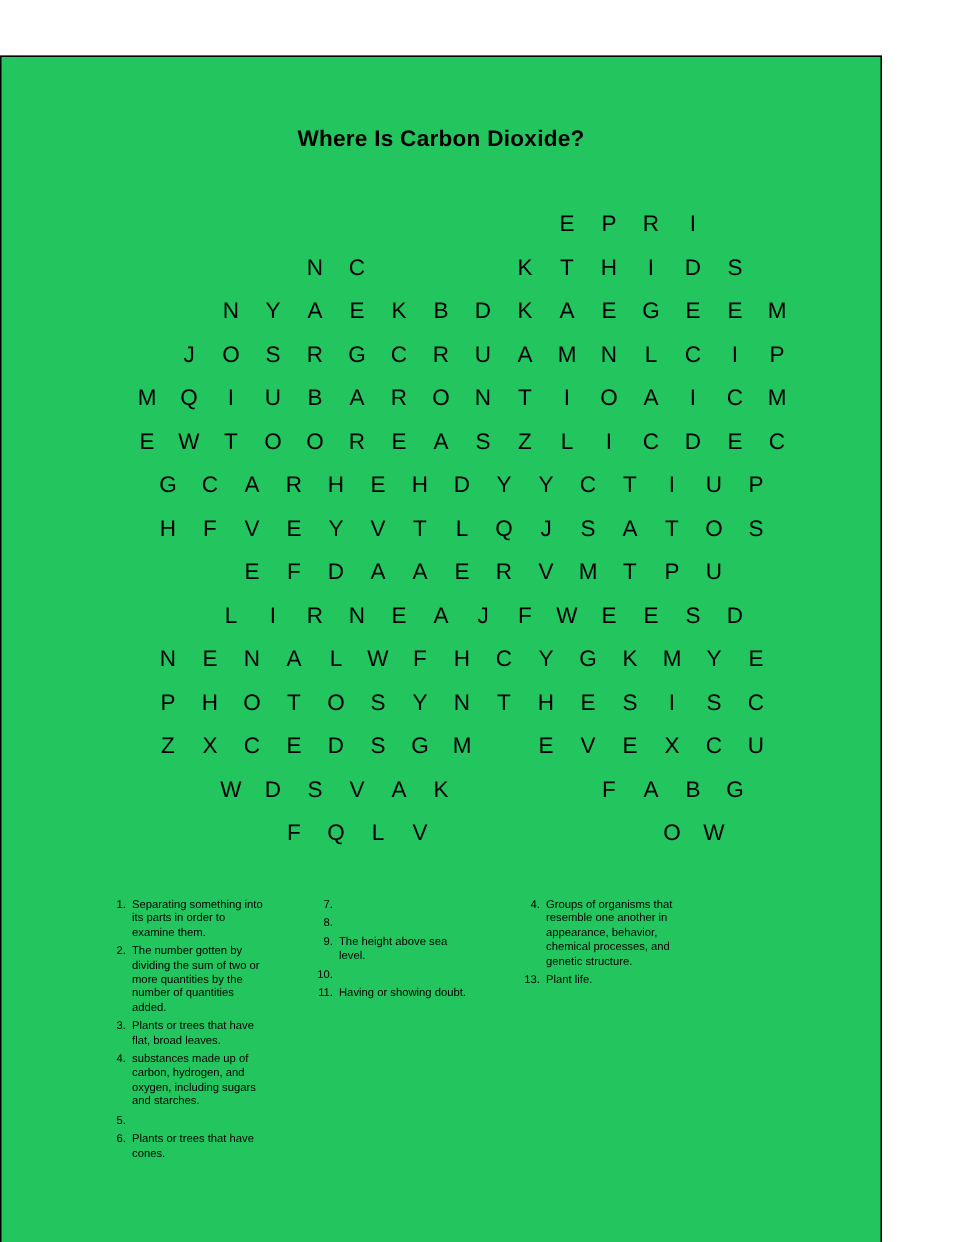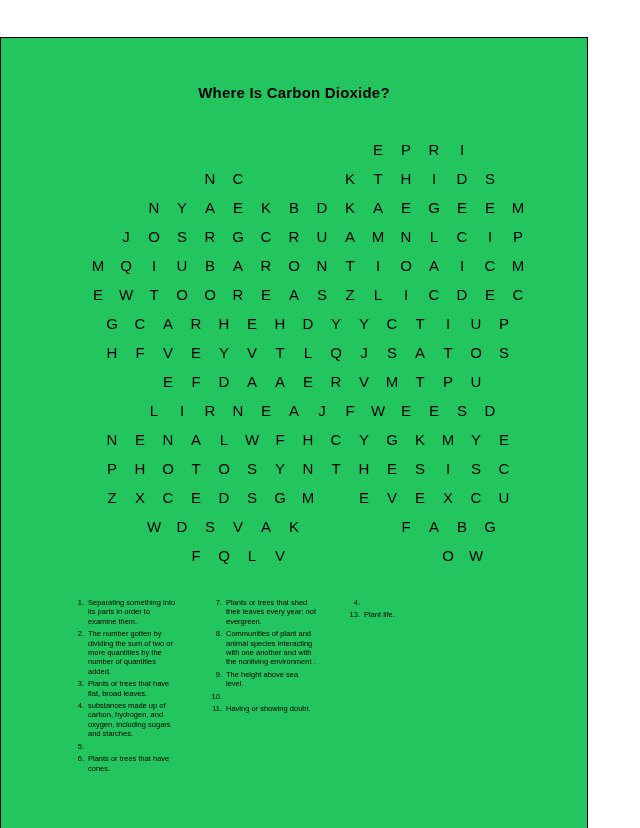--- a/index.html
+++ b/index.html
@@ -381,41 +381,40 @@
           <span class="clue-num">5.</span>
         </div>
         <div class="clue">
           <span class="clue-num">6.</span>
           <span class="clue-text">Plants or trees that have cones.</span>
         </div>
       </div>
       <div class="clue-col">
         <div class="clue">
           <span class="clue-num">7.</span>
-          <span class="clue-text">Plants or trees that shed their leaves every year; not evergreen.</span>
         </div>
         <div class="clue">
           <span class="clue-num">8.</span>
-          <span class="clue-text">Communities of plant and animal species interacting with one another and with the nonliving environment .</span>
         </div>
         <div class="clue">
           <span class="clue-num">9.</span>
           <span class="clue-text">The height above sea level.</span>
         </div>
         <div class="clue">
           <span class="clue-num">10.</span>
         </div>
         <div class="clue">
           <span class="clue-num">11.</span>
           <span class="clue-text">Having or showing doubt.</span>
         </div>
       </div>
       <div class="clue-col">
         <div class="clue">
           <span class="clue-num">4.</span>
+          <span class="clue-text">Groups of organisms that resemble one another in appearance, behavior, chemical processes, and genetic structure.</span>
         </div>
         <div class="clue">
           <span class="clue-num">13.</span>
           <span class="clue-text">Plant life.</span>
         </div>
       </div>
     </div>
 
 </div>
 

